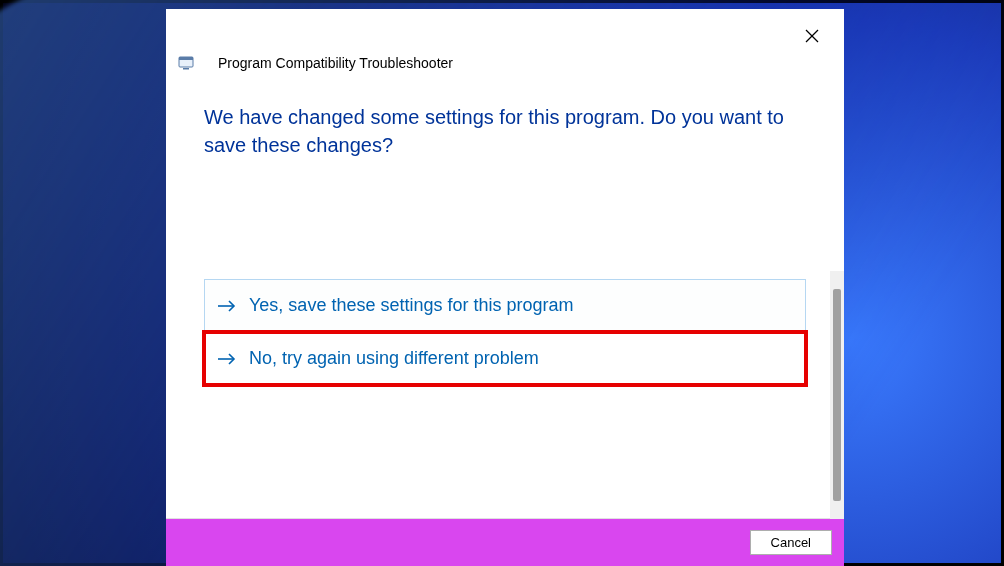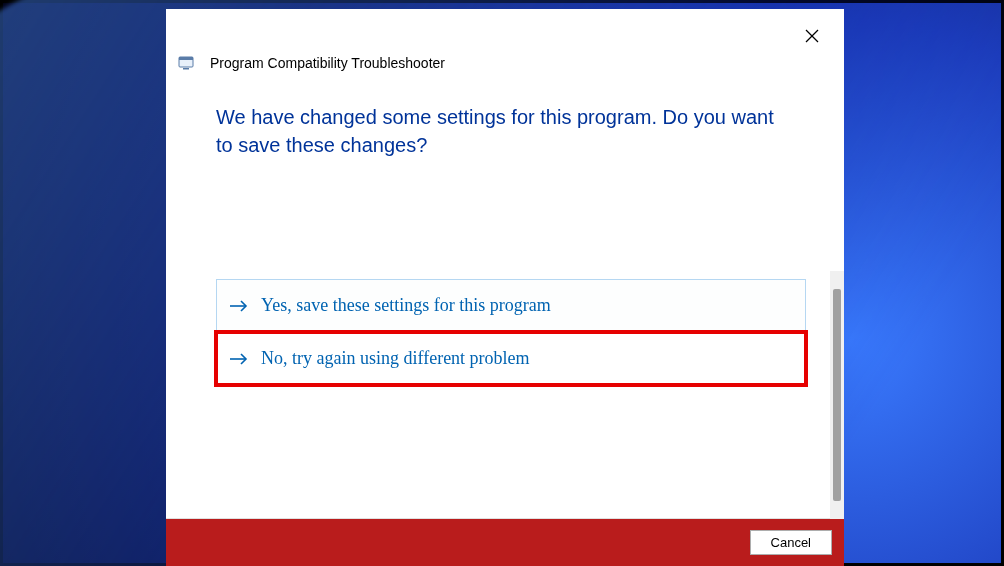--- a/index.html
+++ b/index.html
@@ -52,38 +52,38 @@
       display: flex;
       align-items: center;
       justify-content: center;
       cursor: pointer;
       font-size: 15px;
       color: #000;
     }
     .header-row {
       display: flex;
       align-items: center;
-      gap: 16px;
+      gap: 24px;
       padding: 0 0 0 12px;
       margin-top: -2px;
     }
     .header-icon {
       width: 16px;
       height: 16px;
       display: inline-flex;
       align-items: center;
       justify-content: center;
     }
     .header-title {
       font-size: 14px;
       color: #000;
     }
     .content {
       flex: 1;
-      padding: 32px 38px 0 50px;
+      padding: 32px 38px 0 38px;
       position: relative;
     }
     .heading {
       font-size: 20px;
       color: #003399;
       line-height: 1.4;
       margin-bottom: 120px;
       padding-right: 20px;
     }
     .options {
@@ -94,21 +94,20 @@
     .option {
       display: flex;
       align-items: flex-start;
       gap: 12px;
       padding: 13px 12px;
       cursor: pointer;
       color: #0063b1;
       font-size: 18px;
       line-height: 1.35;
       border: 1px solid transparent;
-      font-family: Liberation Serif, serif;
     }
     .option.selected {
       border: 1px solid #b5d7f2;
       background: #fdfefe;
     }
     .option.highlighted {
       outline: 4px solid #e60000;
       outline-offset: -2px;
     }
     .arrow-icon {
@@ -136,21 +135,21 @@
       position: absolute;
       left: 3px;
       top: 18px;
       width: 8px;
       height: 212px;
       background: #a0a0a0;
       border-radius: 2px;
     }
     .footer {
       height: 48px;
-      background: #b91c1c;
+      background: #d946ef;
       border-top: 1px solid #e0e0e0;
       display: flex;
       align-items: center;
       justify-content: flex-end;
       padding: 0 12px;
     }
     .cancel-btn {
       background: #fff;
       border: 1px solid #adadad;
       padding: 4px 20px;

